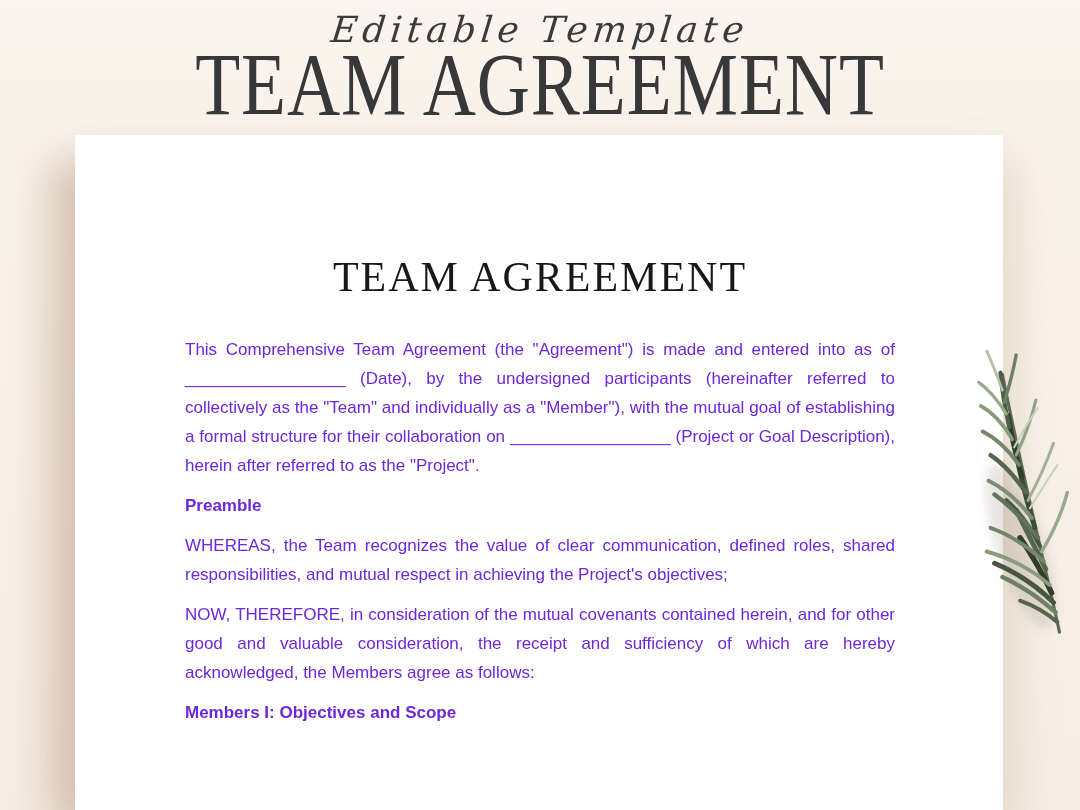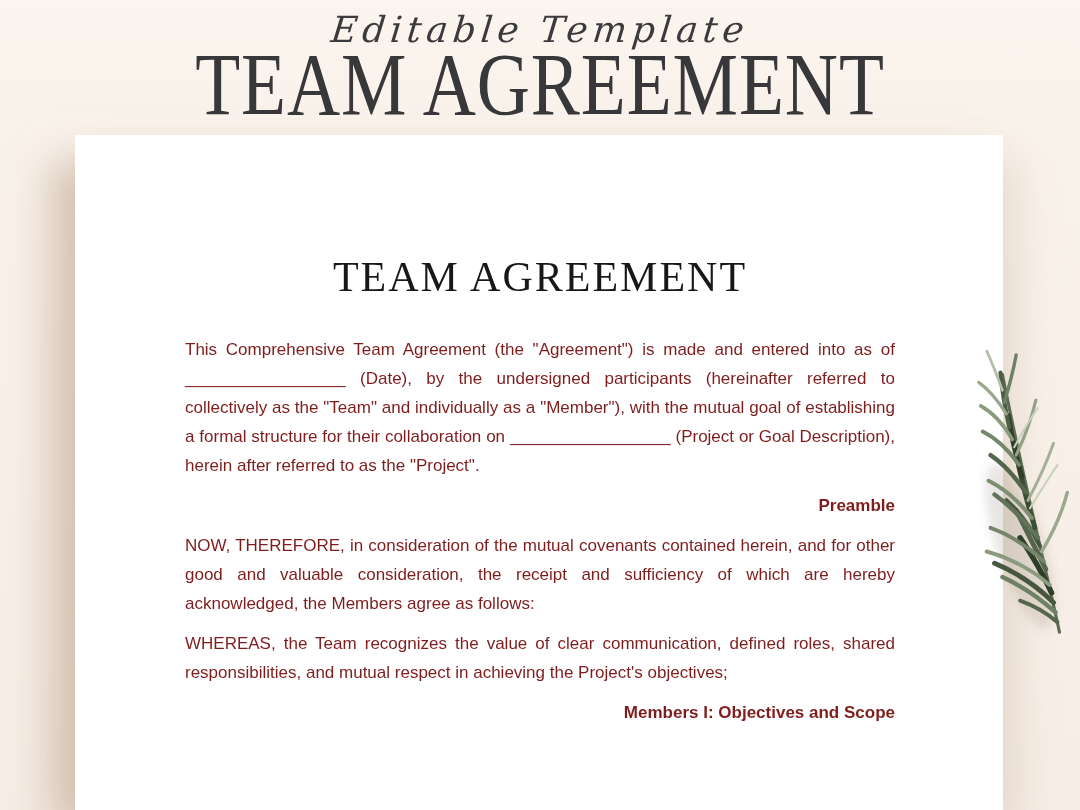--- a/index.html
+++ b/index.html
@@ -70,28 +70,28 @@
     line-height: 48px;
     letter-spacing: 2px;
     color: #181818;
     text-align: center;
     margin: 0 0 34px 0;
   }
   .doc-body p {
     margin: 0 0 11px 0;
     font-size: 17px;
     line-height: 29px;
-    color: #7f1d1d;
+    color: #6d28d9;
   }
   .doc-body p.body {
     text-align: justify;
   }
   .doc-body p.heading {
     font-weight: bold;
-    text-align: right;
+    text-align: left;
   }
 
   
   .plant {
     position: absolute;
     left: 972px;
     top: 345px;
     width: 110px;
     height: 295px;
     pointer-events: none;
@@ -104,22 +104,22 @@
   <span class="banner-subtitle">Editable Template</span>
   <span class="banner-title">TEAM AGREEMENT</span>
 </div>
 
 <div class="page">
   <div class="page-inner">
     <h1 class="doc-title">TEAM AGREEMENT</h1>
     <div class="doc-body">
       <p class="body">This Comprehensive Team Agreement (the "Agreement") is made and entered into as of _________________ (Date), by the undersigned participants (hereinafter referred to collectively as the "Team" and individually as a "Member"), with the mutual goal of establishing a formal structure for their collaboration on _________________ (Project or Goal Description), herein after referred to as the "Project".</p>
       <p class="heading">Preamble</p>
+      <p class="body">WHEREAS, the Team recognizes the value of clear communication, defined roles, shared responsibilities, and mutual respect in achieving the Project's objectives;</p>
       <p class="body">NOW, THEREFORE, in consideration of the mutual covenants contained herein, and for other good and valuable consideration, the receipt and sufficiency of which are hereby acknowledged, the Members agree as follows:</p>
-      <p class="body">WHEREAS, the Team recognizes the value of clear communication, defined roles, shared responsibilities, and mutual respect in achieving the Project's objectives;</p>
       <p class="heading">Members I: Objectives and Scope</p>
     </div>
   </div>
 </div>
 
 <div class="plant">
   <svg viewBox="0 0 110 300" width="110" height="295" xmlns="http://www.w3.org/2000/svg">
     <defs>
       <filter id="soft-blur" x="-50%" y="-50%" width="200%" height="200%">
         <feGaussianBlur stdDeviation="5"></feGaussianBlur>

